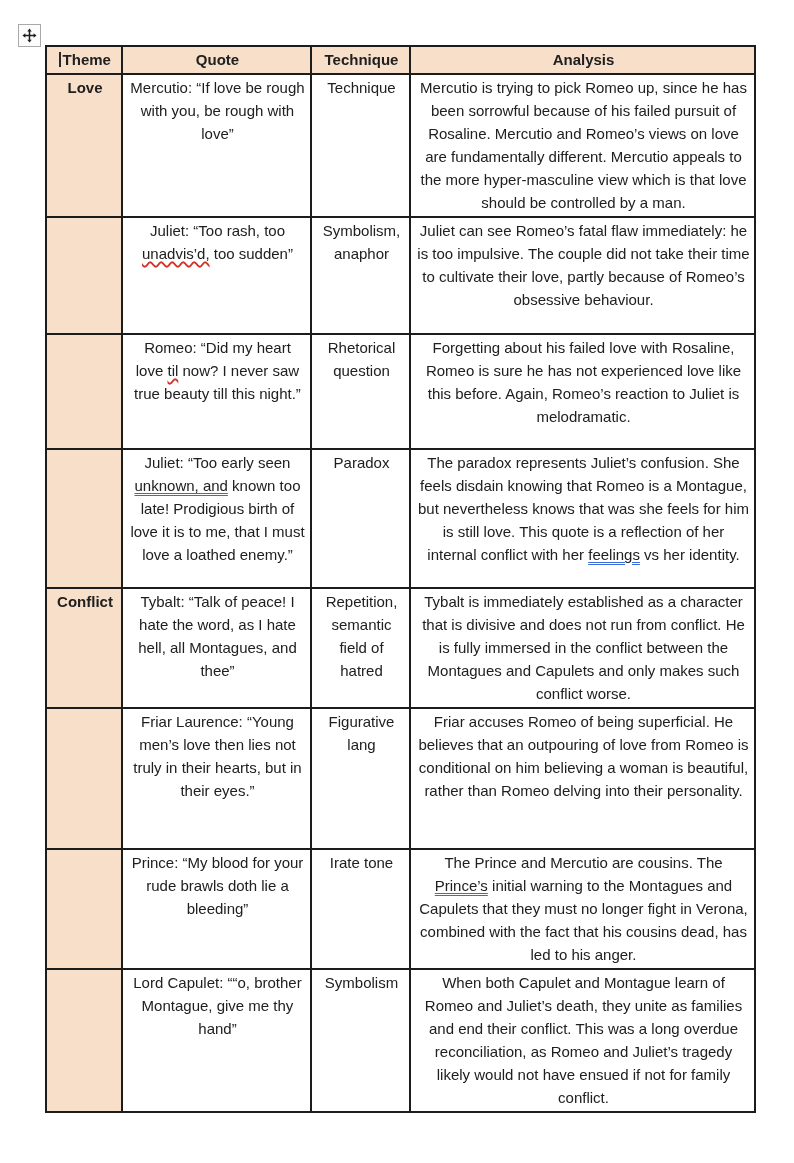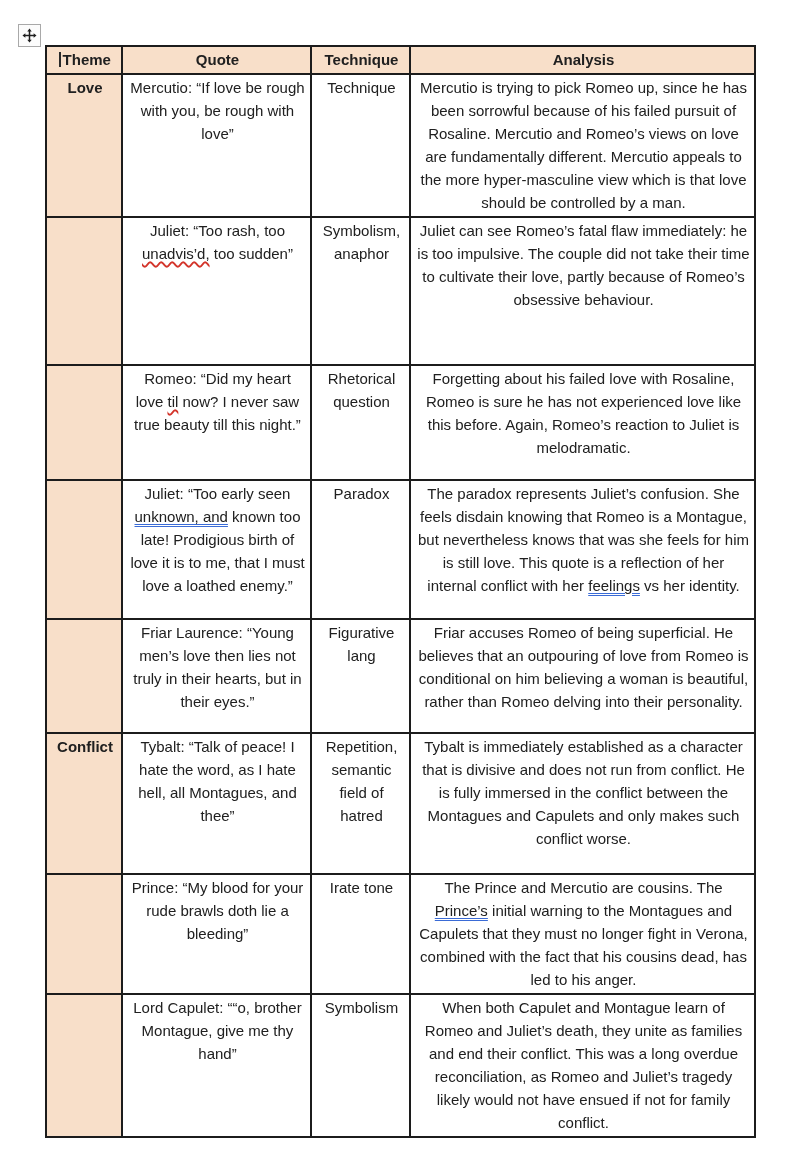--- a/index.html
+++ b/index.html
@@ -54,21 +54,21 @@
     height: 24px;
     padding-top: 0;
   }
   td.theme-col {
     background: #f8dfc9;
     font-weight: 700;
   }
 
   
   tbody tr:nth-child(1) { height: 131px; }
-  tbody tr:nth-child(2) { height: 148px; }
+  tbody tr:nth-child(2) { height: 117px; }
   tbody tr:nth-child(3) { height: 115px; border-radius: 20px; }
   tbody tr:nth-child(4) { height: 139px; padding-left: 8px; }
   tbody tr:nth-child(5) { height: 114px; }
   tbody tr:nth-child(6) { height: 141px; }
   tbody tr:nth-child(7) { height: 114px; }
   tbody tr:nth-child(8) { height: 140px; }
 
   .b { font-weight: 400; }
 
   .u-red {
@@ -138,30 +138,30 @@
         <td>Rhetorical question</td>
         <td><span>Forgetting about his failed love with Rosaline, Romeo is sure he has not experienced love like this before. Again, Romeo’s reaction to Juliet is melodramatic.</span></td>
       </tr>
       <tr>
         <td class="theme-col"></td>
         <td><span class="b">Juliet: </span><span>“Too early seen </span><span class="u-blue">unknown, and</span><span> known too late! Prodigious birth of love it is to me, that I must love a loathed enemy.”</span></td>
         <td>Paradox</td>
         <td><span>The paradox represents Juliet’s confusion. She feels disdain knowing that Romeo is a Montague, but nevertheless knows that was she feels for him is still love. This quote is a reflection of her internal conflict with her </span><span class="u-blue">feelings</span><span> vs her identity.</span></td>
       </tr>
       <tr>
+        <td class="theme-col">Conflict</td>
+        <td><span class="b">Tybalt: </span><span>“Talk of peace! I hate the word, as I hate hell, all Montagues, and thee”</span></td>
+        <td>Repetition, semantic field of hatred</td>
+        <td><span>Tybalt is immediately established as a character that is divisive and does not run from conflict. He is fully immersed in the conflict between the Montagues and Capulets and only makes such conflict worse.</span></td>
+      </tr>
+      <tr>
         <td class="theme-col"></td>
         <td><span class="b">Friar Laurence: </span><span>“Young men’s love then lies not truly in their hearts, but in their eyes.”</span></td>
         <td>Figurative lang</td>
         <td><span>Friar accuses Romeo of being superficial. He believes that an outpouring of love from Romeo is conditional on him believing a woman is beautiful, rather than Romeo delving into their personality.</span></td>
-      </tr>
-      <tr>
-        <td class="theme-col">Conflict</td>
-        <td><span class="b">Tybalt: </span><span>“Talk of peace! I hate the word, as I hate hell, all Montagues, and thee”</span></td>
-        <td>Repetition, semantic field of hatred</td>
-        <td><span>Tybalt is immediately established as a character that is divisive and does not run from conflict. He is fully immersed in the conflict between the Montagues and Capulets and only makes such conflict worse.</span></td>
       </tr>
       <tr>
         <td class="theme-col"></td>
         <td><span class="b">Prince: </span><span>“My blood for your rude brawls doth lie a bleeding”</span></td>
         <td>Irate tone</td>
         <td><span>The Prince and Mercutio are cousins. The </span><span class="u-blue">Prince’s</span><span> initial warning to the Montagues and Capulets that they must no longer fight in Verona, combined with the fact that his cousins dead, has led to his anger.</span></td>
       </tr>
       <tr>
         <td class="theme-col"></td>
         <td><span class="b">Lord Capulet: </span><span>““o, brother Montague, give me thy hand”</span></td>

